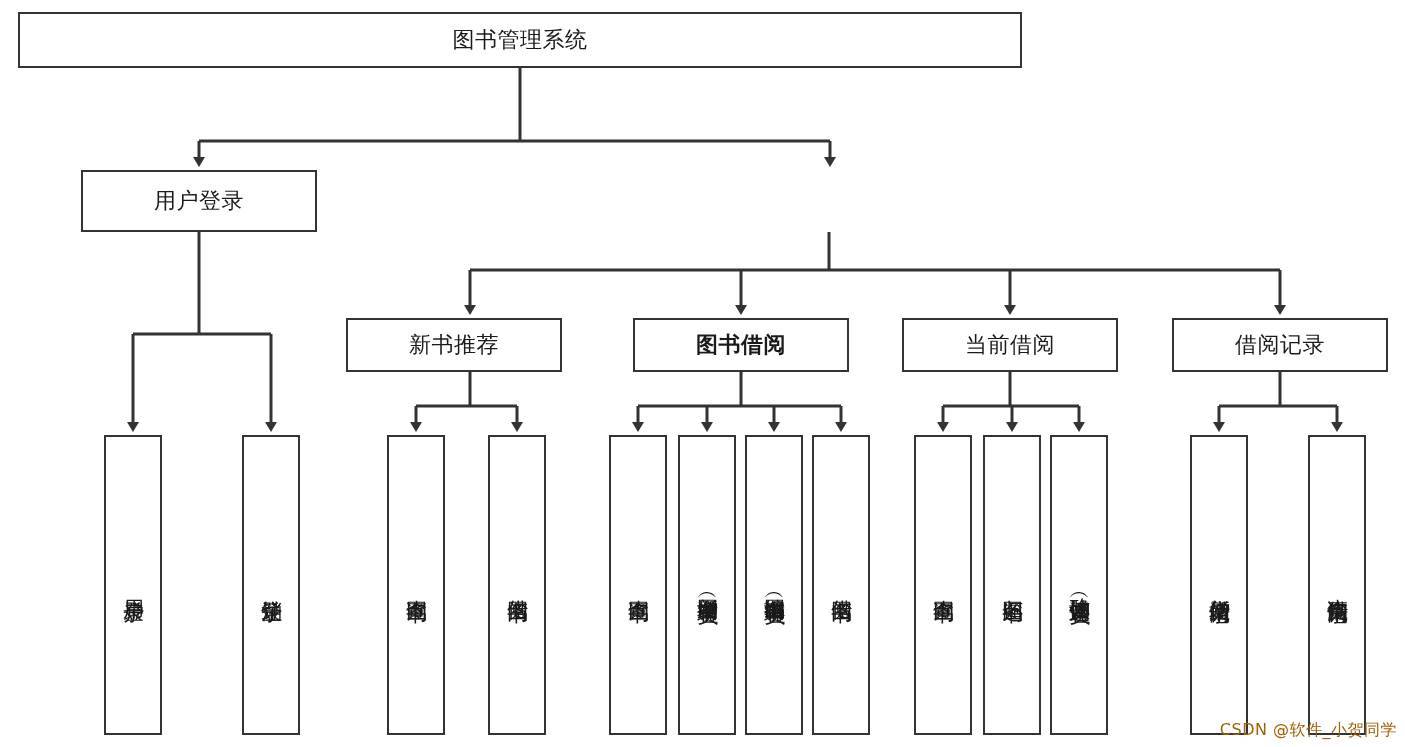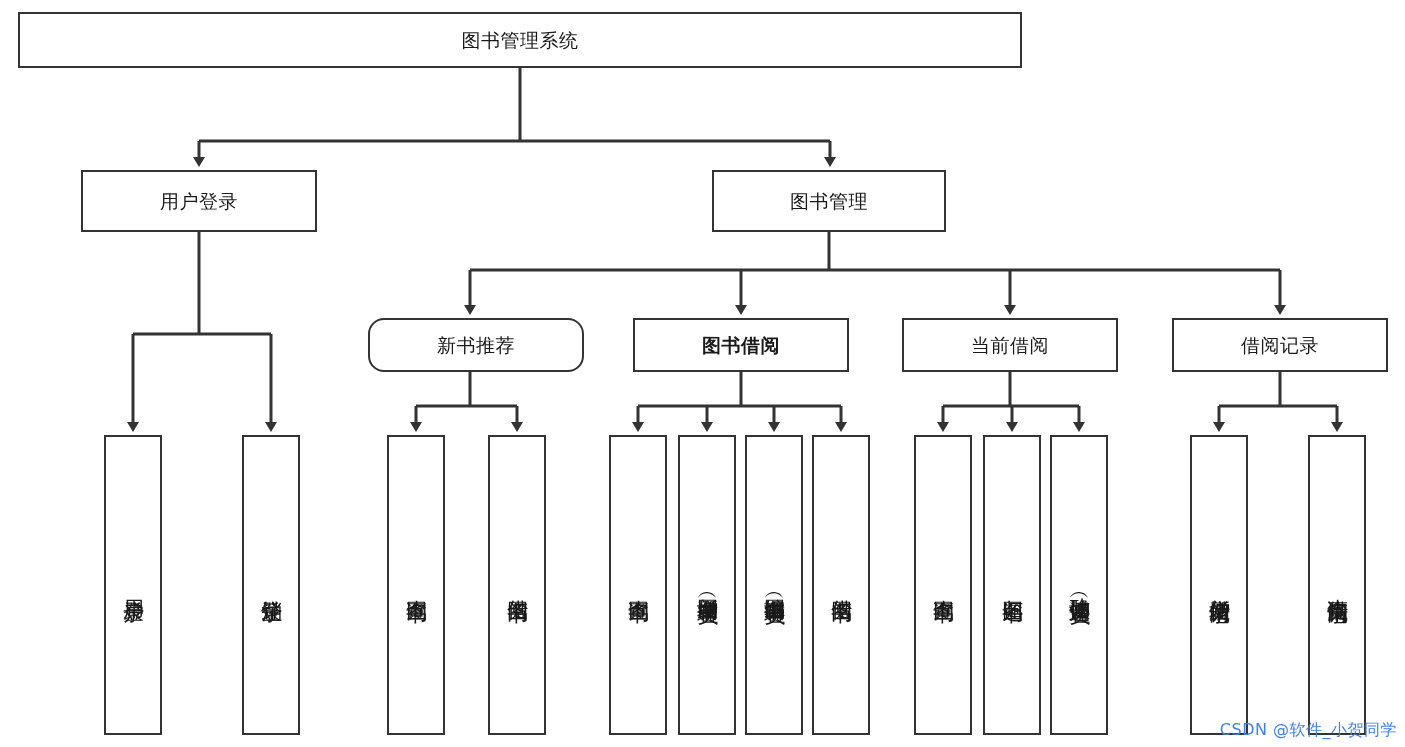--- a/index.html
+++ b/index.html
@@ -26,21 +26,21 @@
     box-sizing: border-box;
     border: 2px solid #333333;
     background: #ffffff;
   }
   .node-label-h {
     position: absolute;
     left: 0; top: 0; right: 0; bottom: 0;
     display: flex;
     align-items: center;
     justify-content: center;
-    font-size: 19px;
+    font-size: 22px;
     color: #1a1a1a;
     letter-spacing: 0.5px;
     line-height: 1.1;
     white-space: nowrap;
   }
   .node-label-v {
     position: absolute;
     left: 0; top: 0; right: 0; bottom: 0;
     display: flex;
     align-items: center;
@@ -64,21 +64,21 @@
     top: 0;
     width: 1405px;
     height: 747px;
     pointer-events: none;
   }
   #watermark {
     position: absolute;
     right: 8px;
     bottom: 6px;
     font-size: 16px;
-    color: #3b82f6;
+    color: #a16207;
     white-space: nowrap;
     letter-spacing: 0.5px;
   }
 </style>
 </head>
 <body>
 
 <div id="diagram-root">
 
   <svg id="connectors" viewBox="0 0 1405 747" xmlns="http://www.w3.org/2000/svg">
@@ -143,25 +143,22 @@
     </g>
   </svg>
 
   <div class="node-box" style="left:18px; top:12px; width:1004px; height:56px;">
     <span class="node-label-h">图书管理系统</span>
   </div>
 
   <div class="node-box" style="left:81px; top:170px; width:236px; height:62px;">
     <span class="node-label-h">用户登录</span>
   </div>
-  <div class="node-box" style="left:712px; top:170px; width:234px; height:62px;">
-    <span class="node-label-h">图书管理</span>
-  </div>
-
-  <div class="node-box" style="left:368px; top:318px; width:216px; height:54px;border-radius:16px;">
+
+  <div class="node-box" style="left:346px; top:318px; width:216px; height:54px;">
     <span class="node-label-h">新书推荐</span>
   </div>
   <div class="node-box" style="left:633px; top:318px; width:216px; height:54px;font-weight:bold;">
     <span class="node-label-h">图书借阅</span>
   </div>
   <div class="node-box" style="left:902px; top:318px; width:216px; height:54px;text-decoration:underline;">
     <span class="node-label-h">当前借阅</span>
   </div>
   <div class="node-box" style="left:1172px; top:318px; width:216px; height:54px;text-align:center;">
     <span class="node-label-h">借阅记录</span>

